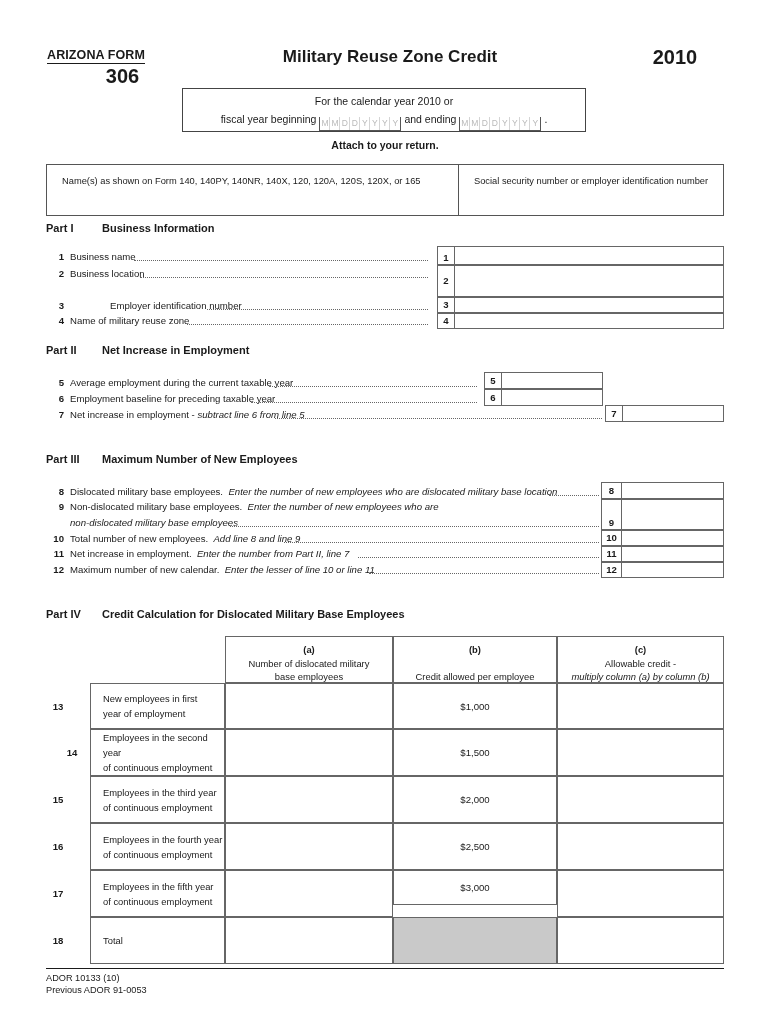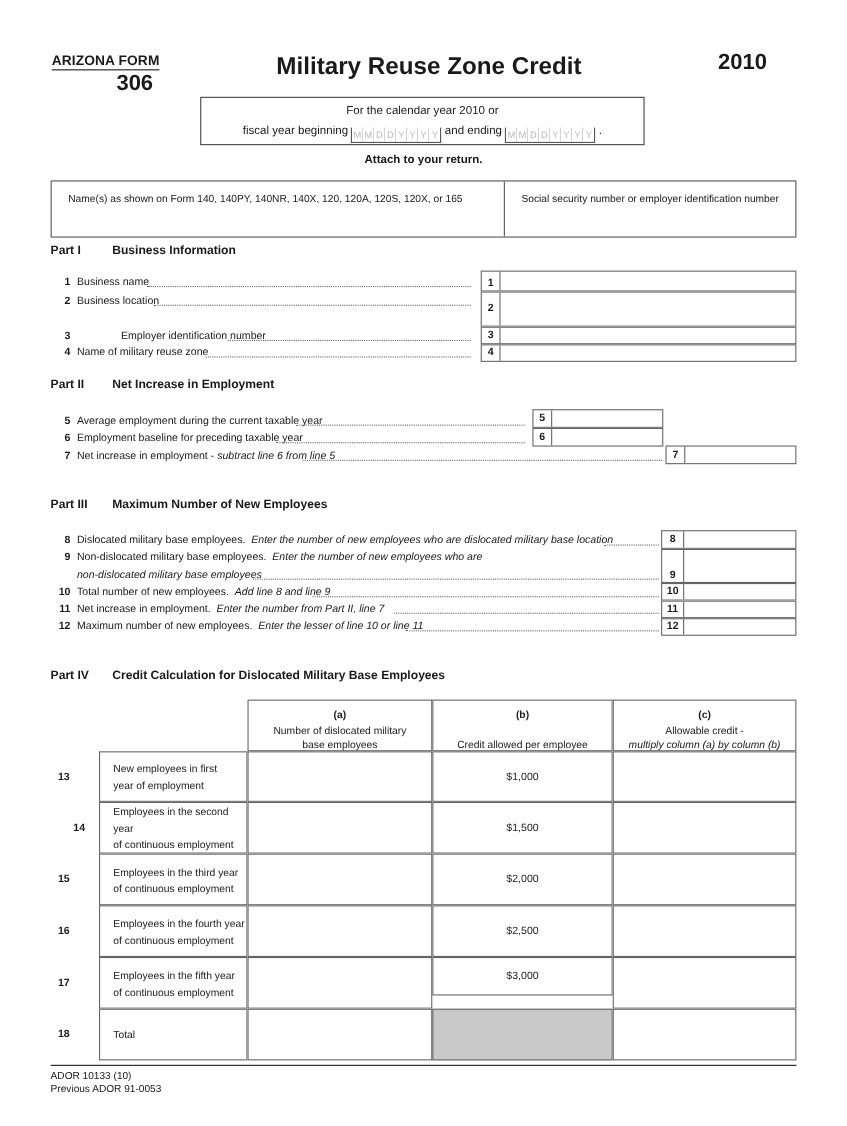--- a/index.html
+++ b/index.html
@@ -34,21 +34,21 @@
     padding-bottom: 1px;
   }
   #form-number {
     left: 47px; top: 65px; width: 151px;
     text-align: center;
     font-size: 20px; font-weight: bold;
   }
   #form-title {
     left: 200px; top: 47px; width: 380px;
     text-align: center;
-    font-size: 22px; font-weight: bold;
+    font-size: 17px; font-weight: bold;
   }
   #tax-year {
     left: 620px; top: 46px; width: 110px;
     text-align: center;
     font-size: 20px; font-weight: bold;
   }
 
   
   #year-box {
     left: 182px; top: 88px;
@@ -343,21 +343,21 @@
 
   <div class="abs line-no" style="left:49px; top:548px; width:15px;">11</div>
   <div class="line-row" style="left:70px; top:548px;"><span>Net increase in employment.</span>&nbsp; <span class="ital">Enter the number from Part II, line 7</span></div>
   <div class="leader" style="left:358px; top:548px; width:241px;"></div>
   <div class="vbox" style="left:601px; top:546px; width:123px; height:16px;">
     <div class="vbox-num wide" style="align-items:center;">11</div>
     <div class="vbox-field" style="left:20px;"></div>
   </div>
 
   <div class="abs line-no" style="left:49px; top:564px; width:15px;">12</div>
-  <div class="line-row" style="left:70px; top:564px;"><span>Maximum number of new employees.</span>&nbsp; <span class="ital">Enter the lesser of line 10 or line 11</span></div>
+  <div class="line-row" style="left:70px; top:564px;"><span>Maximum number of new calendar.</span>&nbsp; <span class="ital">Enter the lesser of line 10 or line 11</span></div>
   <div class="leader" style="left:369px; top:564px; width:230px;"></div>
   <div class="vbox" style="left:601px; top:562px; width:123px; height:16px;">
     <div class="vbox-num wide" style="align-items:center;">12</div>
     <div class="vbox-field" style="left:20px;"></div>
   </div>
 
   <div class="abs part-head" style="left:46px; top:608px;">
     <span class="pnum">Part IV</span><span>Credit Calculation for Dislocated Military Base Employees</span>
   </div>
 

